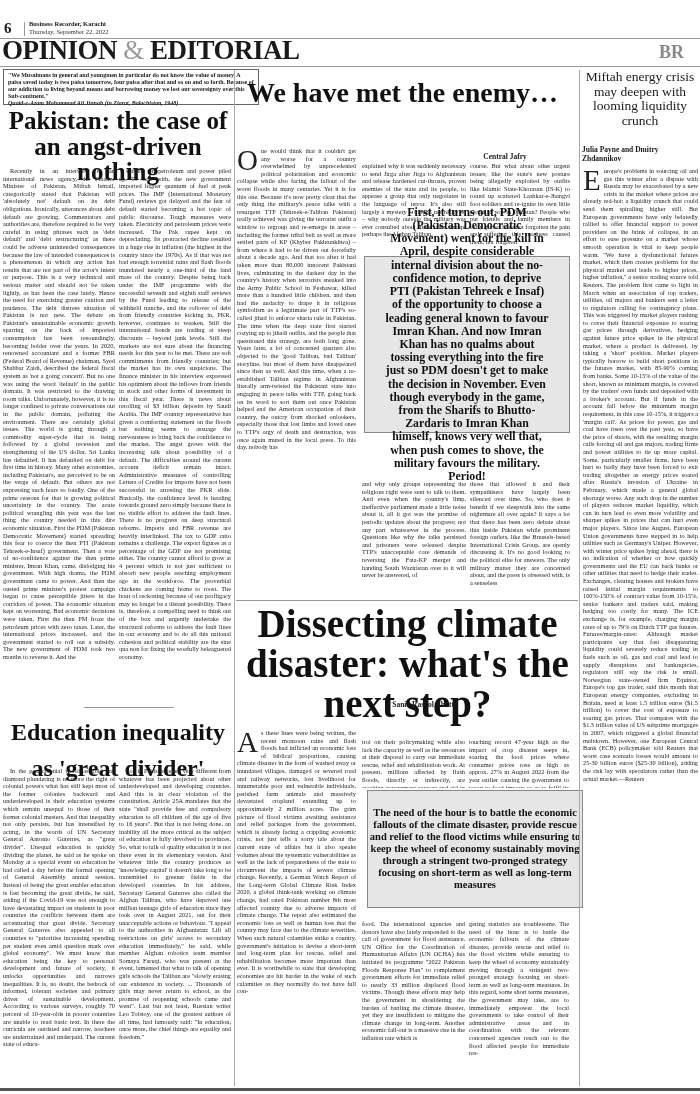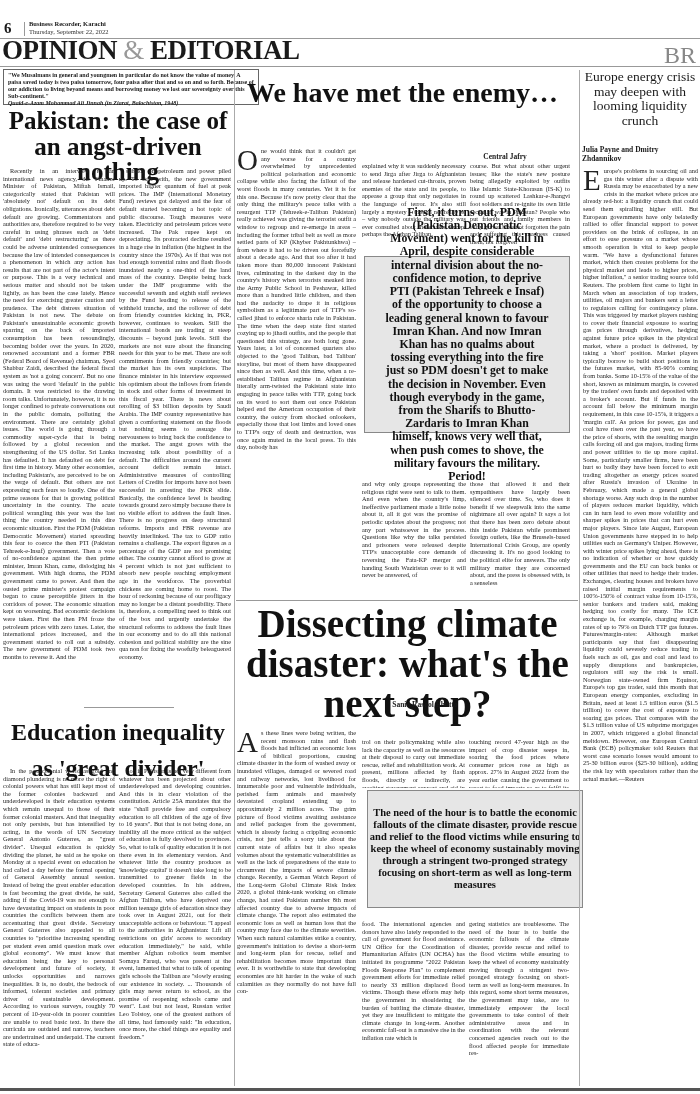--- a/index.html
+++ b/index.html
@@ -7,21 +7,21 @@
   body { font-family: "Liberation Serif", "DejaVu Serif", serif; color: #1a1a1a; position: relative; }
 
   .masthead { position: absolute; left: 0; top: 20px; width: 700px; height: 18px; }
   .page-num { position: absolute; left: 4px; top: 0; font-size: 15px; font-weight: bold; }
   .mast-divider { position: absolute; left: 24px; top: 2px; width: 1px; height: 14px; background: #999; }
   .pub-name { position: absolute; left: 29px; top: 0; font-size: 6.5px; font-weight: bold; line-height: 7px; }
   .pub-date { position: absolute; left: 29px; top: 8px; font-size: 6.5px; line-height: 7px; color: #333; }
   .rule-top { position: absolute; left: 0; top: 38px; width: 700px; height: 1px; background: #999; }
   .section-title { position: absolute; left: 2px; top: 35px; font-size: 27px; font-weight: bold; letter-spacing: -0.5px; line-height: 30px; }
   .section-title .amp { color: #999; font-weight: normal; }
-  .br-logo { position: absolute; right: 4px; top: 42px; font-size: 24px; font-weight: normal; color: #888; }
+  .br-logo { position: absolute; right: 16px; top: 42px; font-size: 18px; font-weight: bold; color: #888; }
   .rule-mid { position: absolute; left: 0; top: 66px; width: 700px; height: 1px; background: #999; }
 
   .quote-box { position: absolute; left: 3px; top: 69px; width: 256px; height: 36px; border: 1px solid #666; padding: 2px 4px; font-size: 6px; line-height: 7px; font-weight: bold; }
   .quote-attr { font-style: italic; font-weight: bold; }
 
   .headline { position: absolute; font-weight: bold; text-align: center; line-height: 1.02; color: #111; }
   .h-pakistan { left: 2px; top: 108px; width: 232px; font-size: 25px; }
   .h-enemy { left: 235px; top: 70px; width: 335px; font-size: 28px; line-height: 46px; }
   .h-climate { left: 235px; top: 604px; width: 345px; font-size: 39px; line-height: 40px; }
   .h-education { left: 2px; top: 714px; width: 232px; font-size: 24px; line-height: 36px; }
@@ -101,17 +101,17 @@
 <div class="col" style="left:469px; top:738px; width:100px; height:50px;"><span>touching record 47-year high as the impact of crop disaster seeps in, soaring the food prices where consumer prices rose as high as approx. 27% in August 2022 from the year earlier causing the government to resort to food imports so as to fulfil its local demands thereby increasing the trade deficit further. In a country where 40% of the labour force relies on agriculture for livelihood, these stag-</span></div>
 <div class="pull pull-climate">
     <span>The need of the hour is to battle the economic fallouts of the climate disaster, provide rescue and relief to the flood victims while ensuring to keep the wheel of economy sustainably moving through a stringent two-pronged strategy focusing on short-term as well as long-term measures</span>
   </div>
 <div class="col" style="left:362px; top:920px; width:103px; height:165px;"><span>food. The international agencies and donors have also lately responded to the call of government for flood assistance. UN Office for the Coordination of Humanitarian Affairs (UN OCHA) has initiated its programme "2022 Pakistan Floods Response Plan" to complement government efforts for immediate relief to nearly 33 million displaced flood victims. Though these efforts may help the government in shouldering the burden of battling the climate disaster, yet they are insufficient to mitigate the climate change in long-term. Another economic fall-out is a massive rise in the inflation rate which is</span></div>
 <div class="col" style="left:469px; top:920px; width:100px; height:165px;"><span>gering statistics are troublesome. The need of the hour is to battle the economic fallouts of the climate disaster, provide rescue and relief to the flood victims while ensuring to keep the wheel of economy sustainably moving through a stringent two-pronged strategy focusing on short-term as well as long-term measures. In this regard, some short terms measures, the government may take, are to immediately empower the local governments to take control of their administrative areas and in coordination with the relevant concerned agencies reach out to the flood affected people for immediate res-</span></div>
 <div class="col" style="left:586px; top:729px; width:0; height:0;"></div>
 
 <div class="vrule" style="left:579px; top:70px; height:1016px;"></div>
 
-<div class="side-title">Europe energy crisis may deepen with looming liquidity crunch</div>
+<div class="side-title">Miftah energy crisis may deepen with looming liquidity crunch</div>
 <div class="side-byline">Julia Payne and Dmitry Zhdannikov</div>
 <div class="col" style="left:583px; top:167px; width:115px; height:918px;"><span class="dropcap">E</span><span>urope's problems in sourcing oil and gas this winter after a dispute with Russia may be exacerbated by a new crisis in the market where prices are already red-hot: a liquidity crunch that could send them spiralling higher still. But European governments have only belatedly rallied to offer financial support to power providers on the brink of collapse, in an effort to ease pressure on a market whose smooth operation is vital to keep people warm. "We have a dysfunctional futures market, which then creates problems for the physical market and leads to higher prices, higher inflation," a senior trading source told Reuters. The problem first came to light in March when an association of top traders, utilities, oil majors and bankers sent a letter to regulators calling for contingency plans. This was triggered by market players rushing to cover their financial exposure to soaring gas prices through derivatives, hedging against future price spikes in the physical market, where a product is delivered, by taking a 'short' position. Market players typically borrow to build short positions in the futures market, with 85-90% coming from banks. Some 10-15% of the value of the short, known as minimum margin, is covered by the traders' own funds and deposited with a broker's account. But if funds in the account fall below the minimum margin requirement, in this case 10-15%, it triggers a 'margin call'. As prices for power, gas and coal have risen over the past year, so have the price of shorts, with the resulting margin calls forcing oil and gas majors, trading firms and power utilities to tie up more capital. Some, particularly smaller firms, have been hurt so badly they have been forced to exit trading altogether as energy prices soared after Russia's invasion of Ukraine in February, which made a general global shortage worse. Any such drop in the number of players reduces market liquidity, which can in turn lead to even more volatility and sharper spikes in prices that can hurt even major players. Since late August, European Union governments have stepped in to help utilities such as Germany's Uniper. However, with winter price spikes lying ahead, there is no indication of whether or how quickly governments and the EU can back banks or other utilities that need to hedge their trades. Exchanges, clearing houses and brokers have raised initial margin requirements to 100%-150% of contract value from 10-15%, senior bankers and traders said, making hedging too costly for many. The ICE exchange is, for example, charging margin rates of up to 79% on Dutch TTF gas futures. Futures/margin-rates: Although market participants say that fast disappearing liquidity could severely reduce trading in fuels such as oil, gas and coal and lead to supply disruptions and bankruptcies, regulators still say the risk is small. Norwegian state-owned firm Equinor, Europe's top gas trader, said this month that European energy companies, excluding in Britain, need at least 1.5 trillion euros ($1.5 trillion) to cover the cost of exposure to soaring gas prices. That compares with the $1.3 trillion value of US subprime mortgages in 2007, which triggered a global financial meltdown. However, one European Central Bank (ECB) policymaker told Reuters that worst case scenario losses would amount to 25-30 billion euros ($25-30 billion), adding the risk lay with speculators rather than the actual market.—Reuters</span></div>
 
 <div class="bottom-rule"></div>
 
 </body></html>

